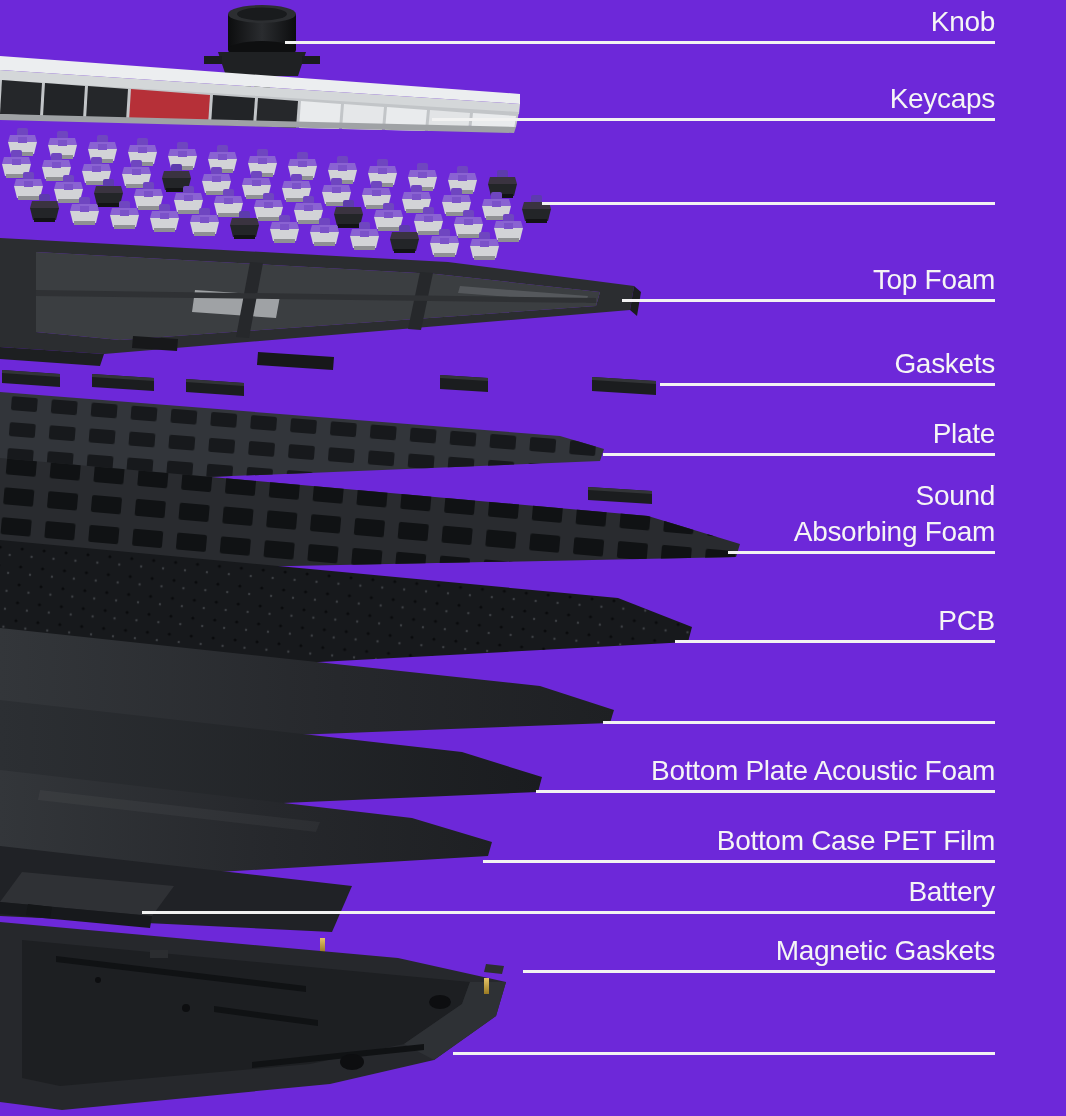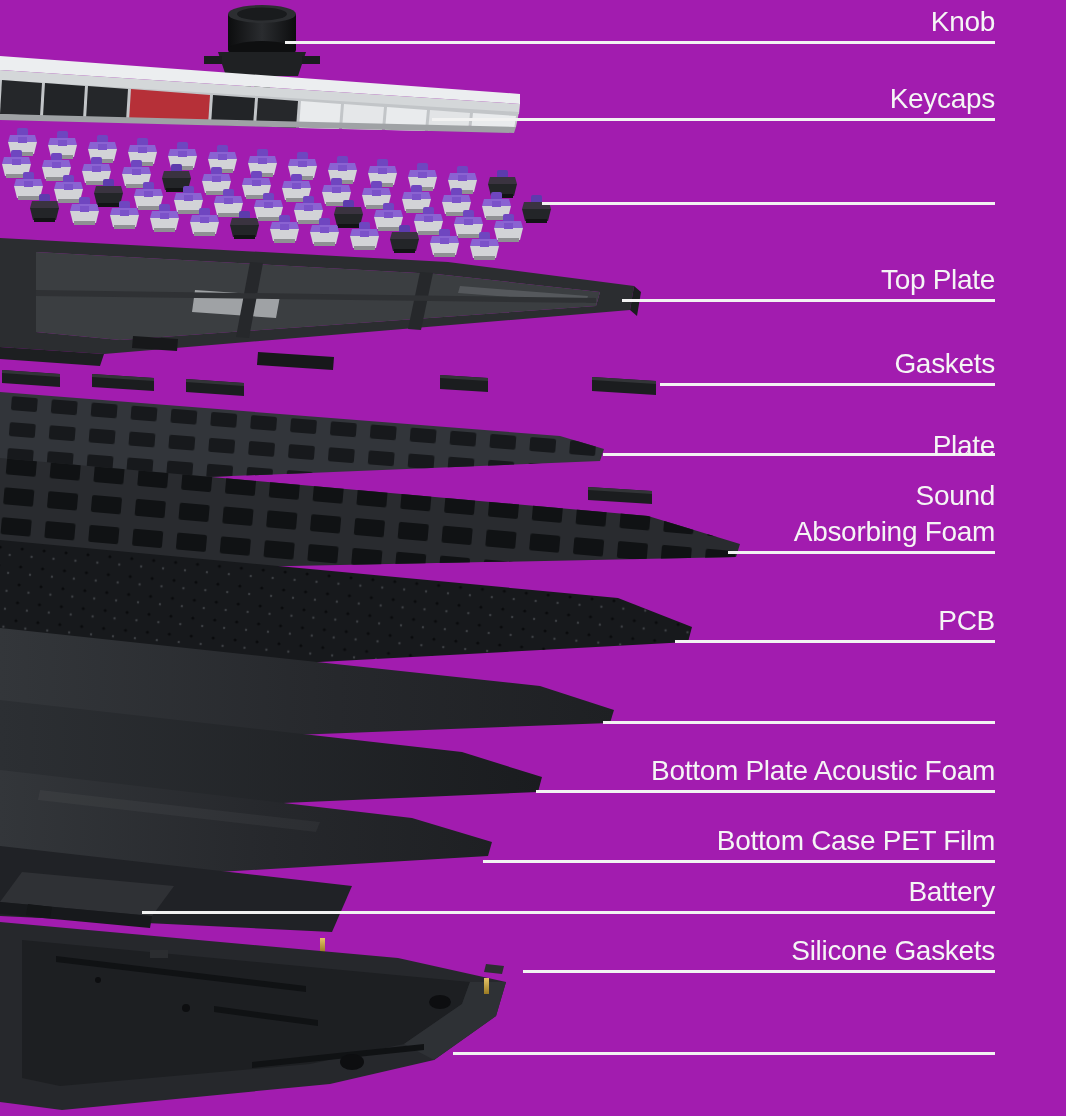--- a/index.html
+++ b/index.html
@@ -1,20 +1,20 @@
 <!DOCTYPE html>
 <html><head>
 <meta charset="utf-8">
 <style>
   html,body{margin:0;padding:0;background:#4c4c4e;}
   #canvas{
     position:relative;
     width:1066px;height:1116px;
     overflow:hidden;
-    background:#a21caf;
+    background:#6d28d9;
     font-family:"Liberation Sans", sans-serif;
   }
   #scene{position:absolute;left:0;top:0;}
   .label{
     position:absolute;
     right:71px;
     text-align:right;
     font-size:28px;
     line-height:36px;
     letter-spacing:-0.3px;
@@ -265,24 +265,24 @@
   <div class="leader" style="top:640px;left:675px;width:320px"></div>
   <div class="leader" style="top:721px;left:603px;width:392px"></div>
   <div class="leader" style="top:790px;left:536px;width:459px"></div>
   <div class="leader" style="top:860px;left:483px;width:512px"></div>
   <div class="leader" style="top:911px;left:142px;width:853px"></div>
   <div class="leader" style="top:970px;left:523px;width:472px"></div>
   <div class="leader" style="top:1052px;left:453px;width:542px"></div>
 
   <div class="label" style="top:4px">Knob</div>
   <div class="label" style="top:81px">Keycaps</div>
-  <div class="label" style="top:262px">Top Plate</div>
+  <div class="label" style="top:262px">Top Foam</div>
   <div class="label" style="top:346px">Gaskets</div>
-  <div class="label" style="top:428px">Plate</div>
+  <div class="label" style="top:416px">Plate</div>
   <div class="label" style="top:478px">Sound
 Absorbing Foam</div>
   <div class="label" style="top:603px">PCB</div>
   <div class="label" style="top:753px">Bottom Plate Acoustic Foam</div>
   <div class="label" style="top:823px">Bottom Case PET Film</div>
   <div class="label" style="top:874px">Battery</div>
-  <div class="label" style="top:933px">Silicone Gaskets</div>
+  <div class="label" style="top:933px">Magnetic Gaskets</div>
 
 </div>
 
 </body></html>

